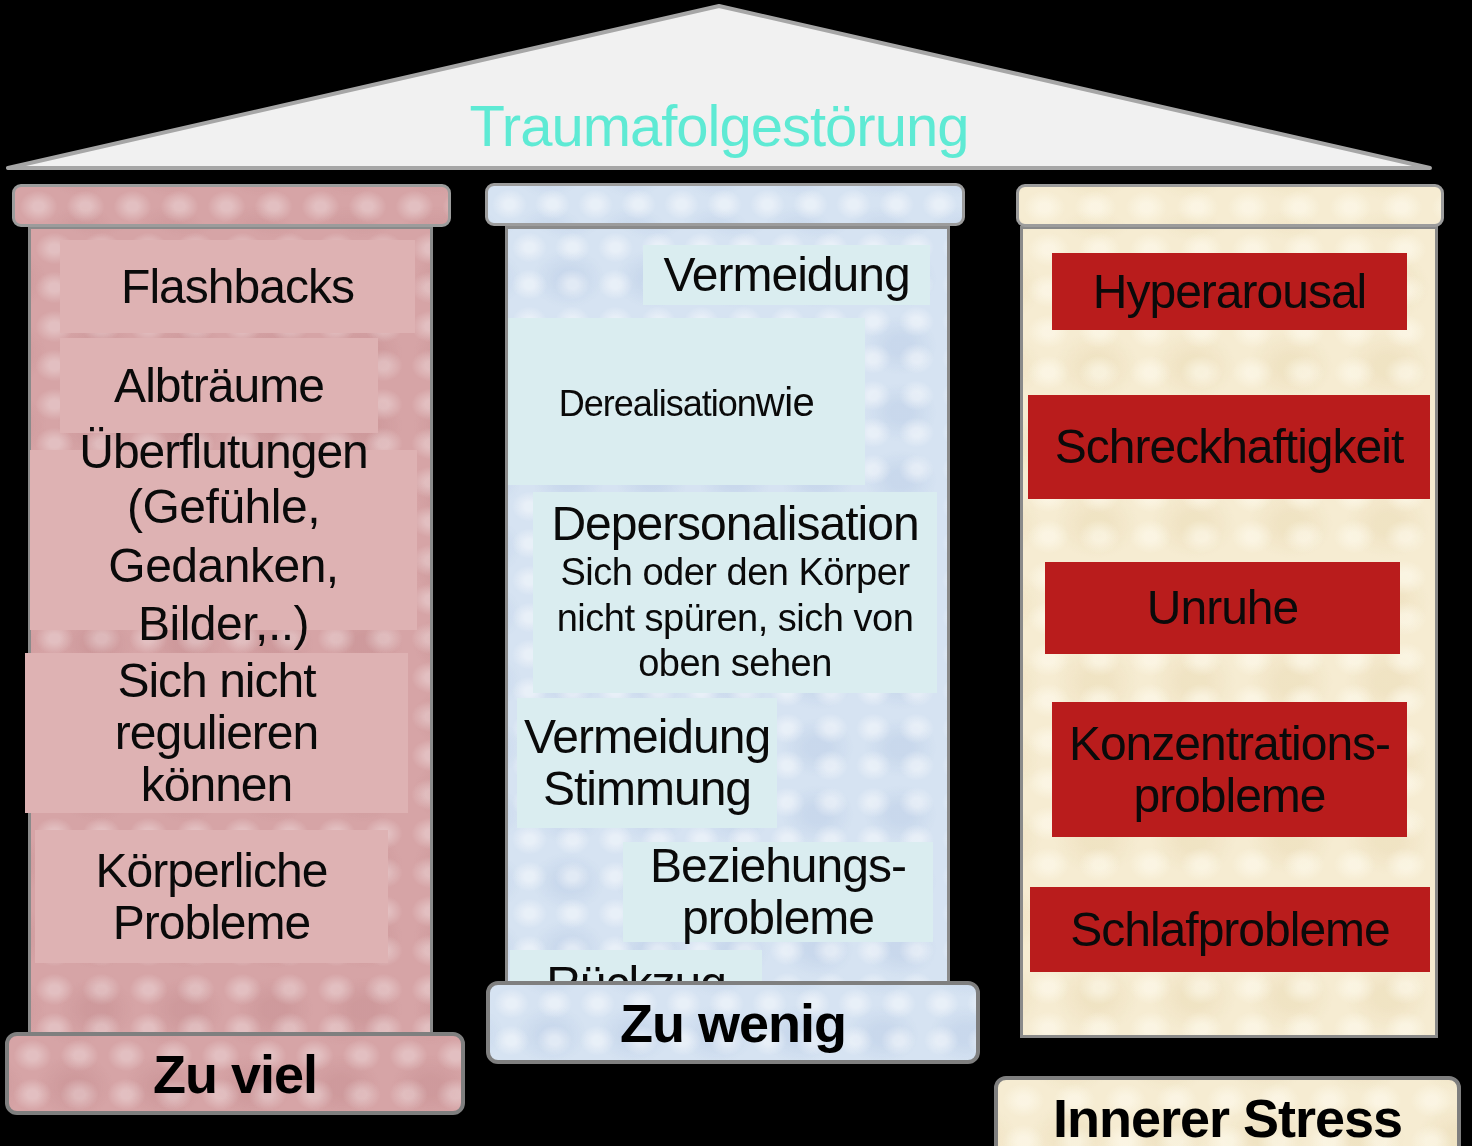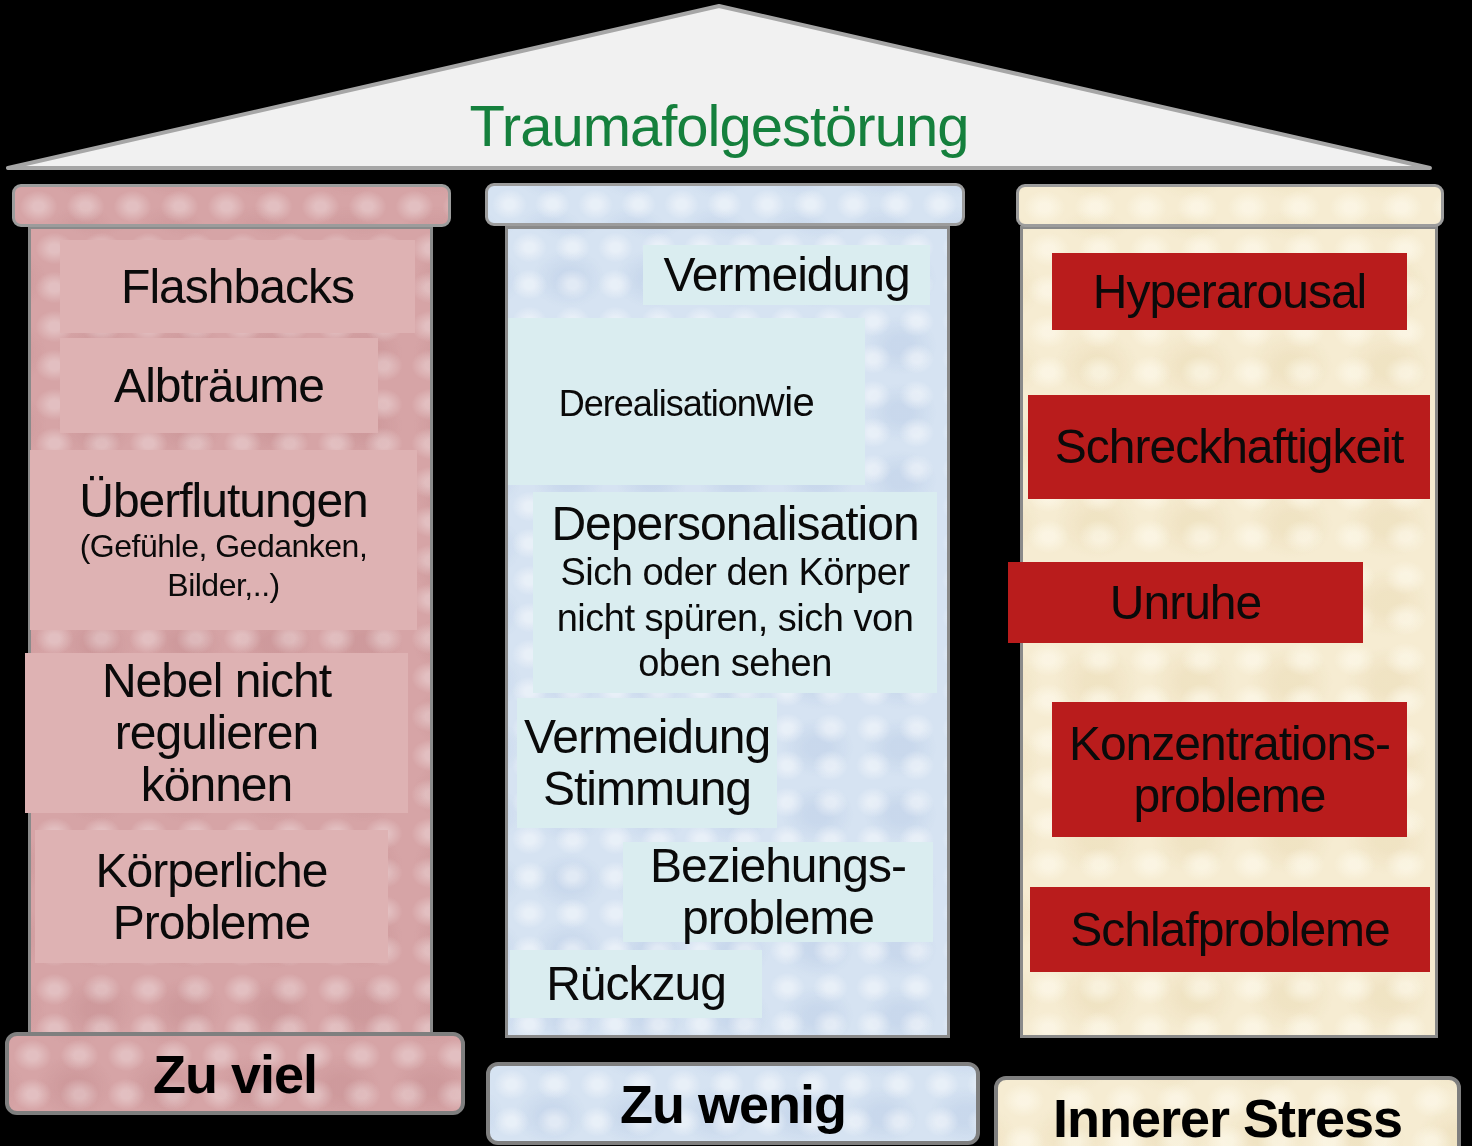--- a/index.html
+++ b/index.html
@@ -5,21 +5,21 @@
   html,body{margin:0;padding:0;background:#000;}
   .stage{
     position:relative;width:1472px;height:1146px;background:#000;overflow:hidden;
     font-family:"Liberation Sans","DejaVu Sans",sans-serif;color:#0a0a0a;
   }
   .abs{position:absolute;box-sizing:border-box;}
   
   .roof-svg{position:absolute;left:0;top:0;}
   .roof-title{
     position:absolute;left:719px;top:97px;transform:translateX(-50%);
-    font-size:58px;line-height:1;white-space:nowrap;letter-spacing:-1px;color:#15803d;
+    font-size:58px;line-height:1;white-space:nowrap;letter-spacing:-1px;color:#5eead4;
   }
   
   .tex-pink{
     background-color:#d6a4a6;
     background-image:
       radial-gradient(rgba(255,255,255,.30) 16%, rgba(255,255,255,0) 58%),
       radial-gradient(rgba(150,80,84,.12) 18%, rgba(150,80,84,0) 62%);
     background-size:47px 39px,89px 73px;background-position:0 0,21px 14px;
   }
   .tex-blue{
@@ -46,21 +46,21 @@
   }
   
   .sym{
     z-index:2;display:flex;flex-direction:column;align-items:center;justify-content:center;
     text-align:center;overflow:visible;
   }
   .box-pink{background:#deb2b3;}
   .box-blue{background:#daedf0;}
   .box-peach{background:#b91c1c;}
   .txt-main{font-size:48px;line-height:1.08;letter-spacing:-1px;white-space:pre-line;}
-  .txt-sub-s{font-size:32px;line-height:1.22;letter-spacing:-0.5px;white-space:pre-line;}
+  .txt-sub-s{font-size:48px;line-height:1.22;letter-spacing:-0.5px;white-space:pre-line;}
   .txt-sub-m{font-size:38px;line-height:1.2;letter-spacing:-0.5px;white-space:pre-line;}
   .mixline{white-space:nowrap;line-height:1.05;}
   .mixline .big{font-size:36px;letter-spacing:-1px;}
   .mixline .small{font-size:40px;letter-spacing:-0.5px;}
 </style>
 </head>
 <body>
 
 <div class="stage">
 
@@ -77,21 +77,21 @@
   </div>
   <div class="abs sym box-pink" style="left:60px;top:338px;width:318px;height:95px;">
     <div class="txt-main">Albträume</div>
   </div>
   <div class="abs sym box-pink" style="left:30px;top:450px;width:387px;height:180px;">
     <div class="txt-main">Überflutungen</div>
     <div class="txt-sub-s">(Gefühle, Gedanken,
 Bilder,..)</div>
   </div>
   <div class="abs sym box-pink" style="left:25px;top:653px;width:383px;height:160px;">
-    <div class="txt-main">Nebel nicht
+    <div class="txt-main">Sich nicht
 regulieren
 können</div>
   </div>
   <div class="abs sym box-pink" style="left:35px;top:830px;width:353px;height:133px;">
     <div class="txt-main">Körperliche
 Probleme</div>
   </div>
 
   <div class="abs pbase tex-pink" style="left:5px;top:1032px;width:460px;height:83px;">
     <span>Zu viel</span>
@@ -117,34 +117,34 @@
 Stimmung</div>
   </div>
   <div class="abs sym box-blue" style="left:623px;top:842px;width:310px;height:100px;">
     <div class="txt-main">Beziehungs-
 probleme</div>
   </div>
   <div class="abs sym box-blue" style="left:510px;top:950px;width:252px;height:68px;">
     <div class="txt-main">Rückzug</div>
   </div>
 
-  <div class="abs pbase tex-blue" style="left:486px;top:1062px;width:494px;height:83px;">
+  <div class="abs pbase tex-blue" style="left:486px;top:981px;width:494px;height:83px;">
     <span>Zu wenig</span>
   </div>
 
   <div class="abs capital tex-cream" style="left:1016px;top:184px;width:428px;height:43px;"></div>
   <div class="abs shaft tex-cream" style="left:1020px;top:226px;width:418px;height:812px;"></div>
 
   <div class="abs sym box-peach" style="left:1052px;top:253px;width:355px;height:77px;">
     <div class="txt-main">Hyperarousal</div>
   </div>
   <div class="abs sym box-peach" style="left:1028px;top:395px;width:402px;height:104px;">
     <div class="txt-main">Schreckhaftigkeit</div>
   </div>
-  <div class="abs sym box-peach" style="left:1008px;top:562px;width:355px;height:81px;">
+  <div class="abs sym box-peach" style="left:1045px;top:562px;width:355px;height:92px;">
     <div class="txt-main">Unruhe</div>
   </div>
   <div class="abs sym box-peach" style="left:1052px;top:702px;width:355px;height:135px;">
     <div class="txt-main">Konzentrations-
 probleme</div>
   </div>
   <div class="abs sym box-peach" style="left:1030px;top:887px;width:400px;height:85px;">
     <div class="txt-main">Schlafprobleme</div>
   </div>
 

